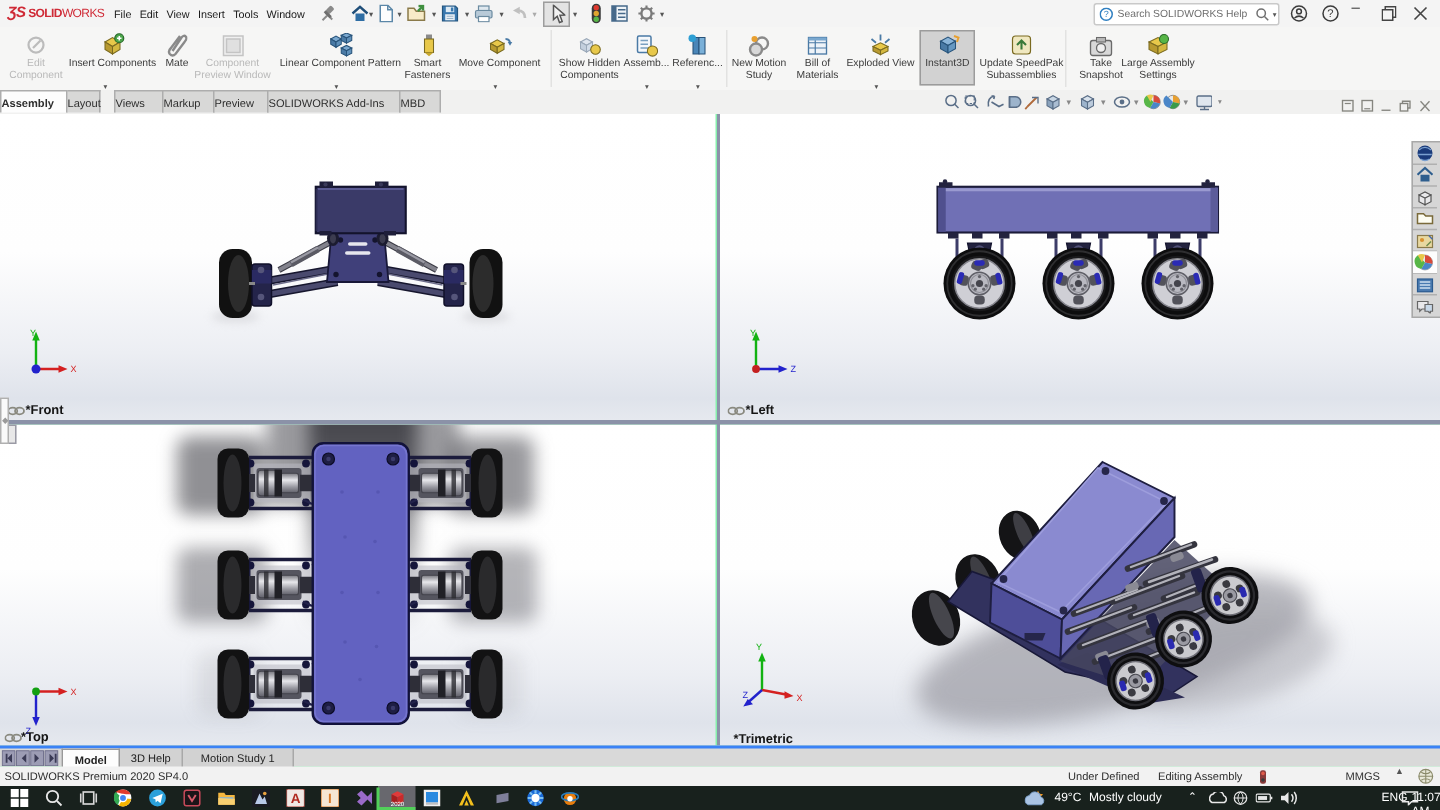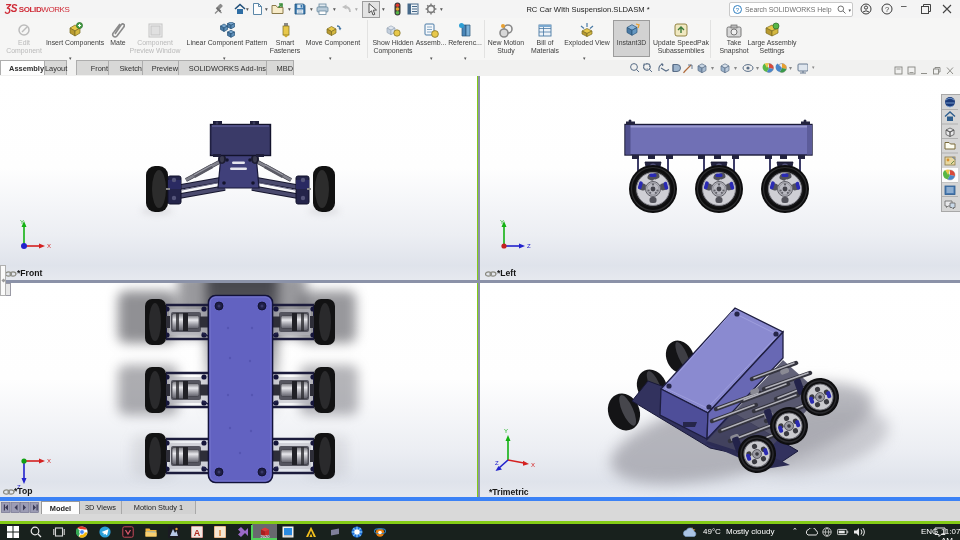--- a/index.html
+++ b/index.html
@@ -1,52 +1,60 @@
 <!DOCTYPE html>
 <html><head><meta charset="utf-8">
 <style>
 html,body{margin:0;padding:0}
-#app{position:relative;width:960px;height:540px;font-family:"Liberation Sans",sans-serif;background:#84cc16;overflow:hidden}
+#app{position:relative;width:960px;height:540px;font-family:"Liberation Sans",sans-serif;background:#86efac;overflow:hidden}
 .abs{position:absolute}
 svg{display:block}
 
 #tb{position:absolute;left:0;top:0;width:960px;height:18px;background:#f4f4f4}
 #tb .menu{position:absolute;top:0;height:18px;display:flex;align-items:center;font-size:7.2px;color:#1a1a1a}
 .logo{position:absolute;left:5px;top:3px}
 #title{position:absolute;left:480px;top:5px;width:240px;text-align:center;font-size:7.6px;color:#1a1a1a}
 #search{position:absolute;left:729px;top:2px;width:122px;height:13px;background:#fff;border:1px solid #c9c9c9;border-radius:2px;display:flex;align-items:center;font-size:6.9px;color:#6e6e6e;white-space:nowrap;overflow:hidden}
 
 #rb{position:absolute;left:0;top:18px;width:960px;height:42px;background:#f6f6f5}
 .rbtn{position:absolute;top:3px;text-align:center;font-size:6.9px;line-height:8px;color:#3c3c3c}
 .rbtn .ric{height:17px;display:flex;justify-content:center;align-items:flex-end;margin-bottom:1px}
 .rbtn.gray{color:#b9b9b9}
 .rsep{position:absolute;top:2px;width:1px;height:38px;background:#e2e2e1}
 .dda{position:absolute;font-size:5px;color:#555}
 
 #tabrow{position:absolute;left:0;top:60px;width:960px;height:16px;background:#f1f1f0}
-.tab{position:absolute;top:0;height:15px;line-height:15px;text-align:right;font-size:7.4px;color:#2e2e2e;background:#d8d8d7;border:1px solid #adadad;border-bottom:none;box-sizing:border-box}
+.tab{position:absolute;top:0;height:15px;line-height:15px;text-align:left;font-size:7.4px;color:#2e2e2e;background:#d8d8d7;border:1px solid #adadad;border-bottom:none;box-sizing:border-box}
 .tab.active{background:#fdfdfd;font-weight:bold;z-index:2}
 
 #gfx{position:absolute;left:0;top:76px;width:960px;height:421px}
 .vp{position:absolute;overflow:hidden;background:linear-gradient(180deg,#ffffff 0%,#fefefe 45%,#eceef3 78%,#dfe3eb 93%,#e6e9ef 100%)}
 .vplabel{position:absolute;font-size:8.6px;font-weight:bold;color:#151515}
 .spl-v{position:absolute;left:477.5px;top:0;width:2.2px;height:421px;background:#8b92a8}
 .spl-h{position:absolute;left:0;top:204.4px;width:960px;height:2.2px;background:#8b92a8}
 
-#mtabs{position:absolute;left:0;top:497px;width:960px;height:24px;background:#d9d9d9;border-top:4px solid #3b82f6;box-sizing:border-box}
+#mtabs{position:absolute;left:0;top:497px;width:960px;height:14px;background:#d9d9d9;border-top:2px solid #3b82f6;box-sizing:border-box}
 .mtab{position:absolute;top:0;height:13px;line-height:13px;font-size:7.4px;color:#222;text-align:center;background:#d2d2d2;border-right:1px solid #a8a8a8;box-sizing:border-box}
 #status{position:absolute;left:0;top:511px;width:960px;height:13px;background:#f2f2f2;font-size:7.4px;color:#2e2e2e}
 #taskbar{position:absolute;left:0;top:524px;width:960px;height:16px;background:#18211d}
 .ticon{position:absolute;top:2px;width:12px;height:12px}
 .ttext{position:absolute;color:#fff;font-size:8px;top:3px}
 </style></head>
 <body>
 <div id="app">
 <div id="tb">
  <div class="logo" style="color:#cf2a36;font-size:8px;font-weight:bold;letter-spacing:-0.4px"><span style="font-style:italic;font-size:10px">ƷS</span> <span>SOLID</span><span style="font-weight:normal">WORKS</span></div>
+ <div class="menu" style="left:76px;gap:5.5px">
+        <span>File</span>
+        <span>Edit</span>
+        <span>View</span>
+        <span>Insert</span>
+        <span>Tools</span>
+        <span>Window</span>
+      </div>
  <svg class="abs" style="left:213px;top:3px" width="11" height="12" viewBox="0 0 11 12">
         <rect x="5.2" y="1" width="3.6" height="5" rx="1" fill="#8a8a8a" transform="rotate(45 7 3.5)"></rect>
         <path d="M4 5.5 L8.5 10 M2 10.5 L5 7.5" stroke="#8a8a8a" stroke-width="1.3"></path>
         <path d="M3.5 4.5 L7.5 8.5" stroke="#6e6e6e" stroke-width="2"></path>
       </svg>
 
  <svg class="abs" style="left:234px;top:3px" width="12" height="12" viewBox="0 0 12 12">
         <path d="M1 6 L6 1.5 L11 6" fill="none" stroke="#1f4e79" stroke-width="1.6"></path>
         <rect x="3" y="6" width="6" height="5" fill="#2e6da4"></rect>
       </svg>
@@ -98,21 +106,20 @@
         </g>
       </svg>
  <span class="abs" style="left:246px;top:6px;font-size:5.5px;color:#555">▾</span>
  <span class="abs" style="left:265px;top:6px;font-size:5.5px;color:#555">▾</span>
  <span class="abs" style="left:288px;top:6px;font-size:5.5px;color:#555">▾</span>
  <span class="abs" style="left:310px;top:6px;font-size:5.5px;color:#555">▾</span>
  <span class="abs" style="left:333px;top:6px;font-size:5.5px;color:#555">▾</span>
  <span class="abs" style="left:355px;top:6px;font-size:5.5px;color:#aaa">▾</span>
  <span class="abs" style="left:382px;top:6px;font-size:5.5px;color:#555">▾</span>
  <span class="abs" style="left:440px;top:6px;font-size:5.5px;color:#555">▾</span>
- <div id="title" style="left:468px">RC Car WIth Suspension.SLDASM *</div>
  <div id="search"><svg style="margin:0 3px" width="9" height="9" viewBox="0 0 9 9">
           <circle cx="4.5" cy="4.5" r="4" fill="none" stroke="#2f7fc1" stroke-width="1"></circle>
           <text x="4.5" y="6.6" font-size="6" fill="#2f7fc1" text-anchor="middle">?</text>
         </svg>Search SOLIDWORKS Help<svg style="margin-left:5px" width="9" height="9" viewBox="0 0 9 9">
           <circle cx="3.8" cy="3.8" r="2.8" fill="none" stroke="#707070" stroke-width="1"></circle>
           <path d="M6 6 L8.5 8.5" stroke="#707070" stroke-width="1"></path>
         </svg><span style="font-size:5px;color:#555;margin-left:3px">▾</span></div>
  <svg class="abs" style="left:860px;top:3px" width="12" height="12" viewBox="0 0 12 12">
         <circle cx="6" cy="6" r="5" fill="none" stroke="#3c3c3c" stroke-width="1"></circle>
         <circle cx="6" cy="4.6" r="1.6" fill="none" stroke="#3c3c3c" stroke-width="1"></circle>
@@ -263,22 +270,22 @@
             <path d="M2 6 l6 -3 6 3 -6 3z" fill="#e8c84a" stroke="#7a6a20" stroke-width=".7"></path>
             <path d="M2 6 v5 l6 3 v-5z" fill="#b89a30" stroke="#7a6a20" stroke-width=".7"></path>
             <path d="M14 6 v5 l-6 3 v-5z" fill="#d4b840" stroke="#7a6a20" stroke-width=".7"></path>
             <circle cx="12" cy="4" r="3" fill="#57b647" stroke="#2a6a2a" stroke-width=".7"></circle>
           </svg>
         </div>Large Assembly<br>Settings</div>
 </div>
 <div id="tabrow">
  <div class="tab active" style="left:0;width:45px">Assembly</div>
  <div class="tab" style="left:44px;width:23px">Layout</div>
- <div class="tab" style="left:76px;width:33px">Front</div>
- <div class="tab" style="left:108px;width:35px">Sketch</div>
+ <div class="tab" style="left:76px;width:33px">Views</div>
+ <div class="tab" style="left:108px;width:35px">Markup</div>
  <div class="tab" style="left:142px;width:37px">Preview</div>
  <div class="tab" style="left:178px;width:89px">SOLIDWORKS Add-Ins</div>
  <div class="tab" style="left:266px;width:28px">MBD</div>
  <svg class="abs" style="left:628px;top:2px" width="180" height="12" viewBox="0 0 180 12">
   <g stroke="#5a6e87" stroke-width="1" fill="none">
    <circle cx="6" cy="5" r="3.4"></circle>
           <path d="M8.5 7.5 L11 10"></path>
    <circle cx="19" cy="5" r="3.4"></circle>
           <path d="M21.5 7.5 L24 10"></path>
           <rect x="15.5" y="2" width="6" height="5" stroke-dasharray="1.5 1" stroke-width=".8"></rect>
@@ -790,22 +797,38 @@
           <rect x="29" y="0.5" width="8.5" height="10"></rect>
         </g>
   <g fill="#3a3a55">
           <path d="M7 2.5 v6 l-3 -3z M4 2.5 h-1.2 v6 H4z"></path>
           <path d="M16.5 2.5 v6 l-3 -3z"></path>
           <path d="M22 2.5 v6 l3 -3z"></path>
           <path d="M32 2.5 v6 l3 -3z M35.5 2.5 h1.2 v6 h-1.2z"></path>
         </g>
  </svg>
  <div class="mtab" style="left:41px;width:39px;background:#fdfdfd;font-weight:bold;border:1px solid #999;border-bottom:none">Model</div>
- <div class="mtab" style="left:80px;width:42px">3D Views</div>
+ <div class="mtab" style="left:80px;width:42px">3D Help</div>
  <div class="mtab" style="left:122px;width:74px">Motion Study 1</div>
+</div>
+<div id="status">
+ <span class="abs" style="left:3px;top:2px">SOLIDWORKS Premium 2020 SP4.0</span>
+ <span class="abs" style="left:712px;top:2px">Under Defined</span>
+ <span class="abs" style="left:772px;top:2px">Editing Assembly</span>
+ <svg class="abs" style="left:838px;top:2px" width="8" height="10" viewBox="0 0 8 10">
+        <rect x="2" y="0.5" width="4" height="9" rx="1.5" fill="#8a3a3a"></rect>
+        <circle cx="4" cy="2.6" r="1.2" fill="#e05a4a"></circle>
+        <circle cx="4" cy="7" r="1.2" fill="#3a3a3a"></circle>
+      </svg>
+ <span class="abs" style="left:897px;top:2px">MMGS</span>
+ <span class="abs" style="left:930px;top:1px;font-size:6px;color:#555">▲</span>
+ <svg class="abs" style="left:945px;top:1px" width="11" height="11" viewBox="0 0 11 11">
+        <circle cx="5.5" cy="5.5" r="4.6" fill="#e8e8d8" stroke="#8a8a6a" stroke-width=".8"></circle>
+        <path d="M1 5.5 h9 M5.5 1 v9 M2.5 2.8 q3 2 6 0 M2.5 8.2 q3 -2 6 0" stroke="#8a8a6a" stroke-width=".7" fill="none"></path>
+      </svg>
 </div>
 <div id="taskbar">
  <svg class="ticon" style="left:7px" viewBox="0 0 12 12">
         <g fill="#fff">
           <rect x="0" y="0" width="5.5" height="5.5"></rect>
           <rect x="6.5" y="0" width="5.5" height="5.5"></rect>
           <rect x="0" y="6.5" width="5.5" height="5.5"></rect>
           <rect x="6.5" y="6.5" width="5.5" height="5.5"></rect>
         </g>
       </svg>

